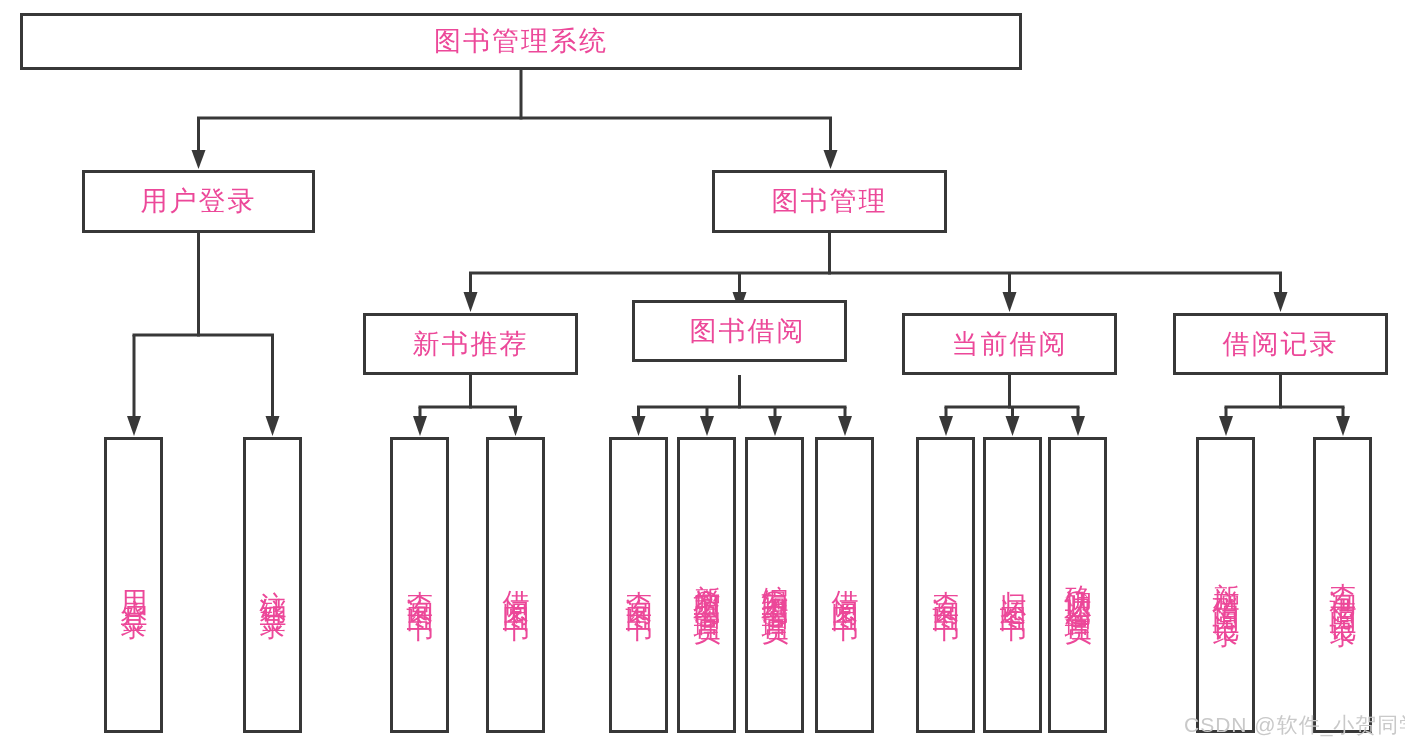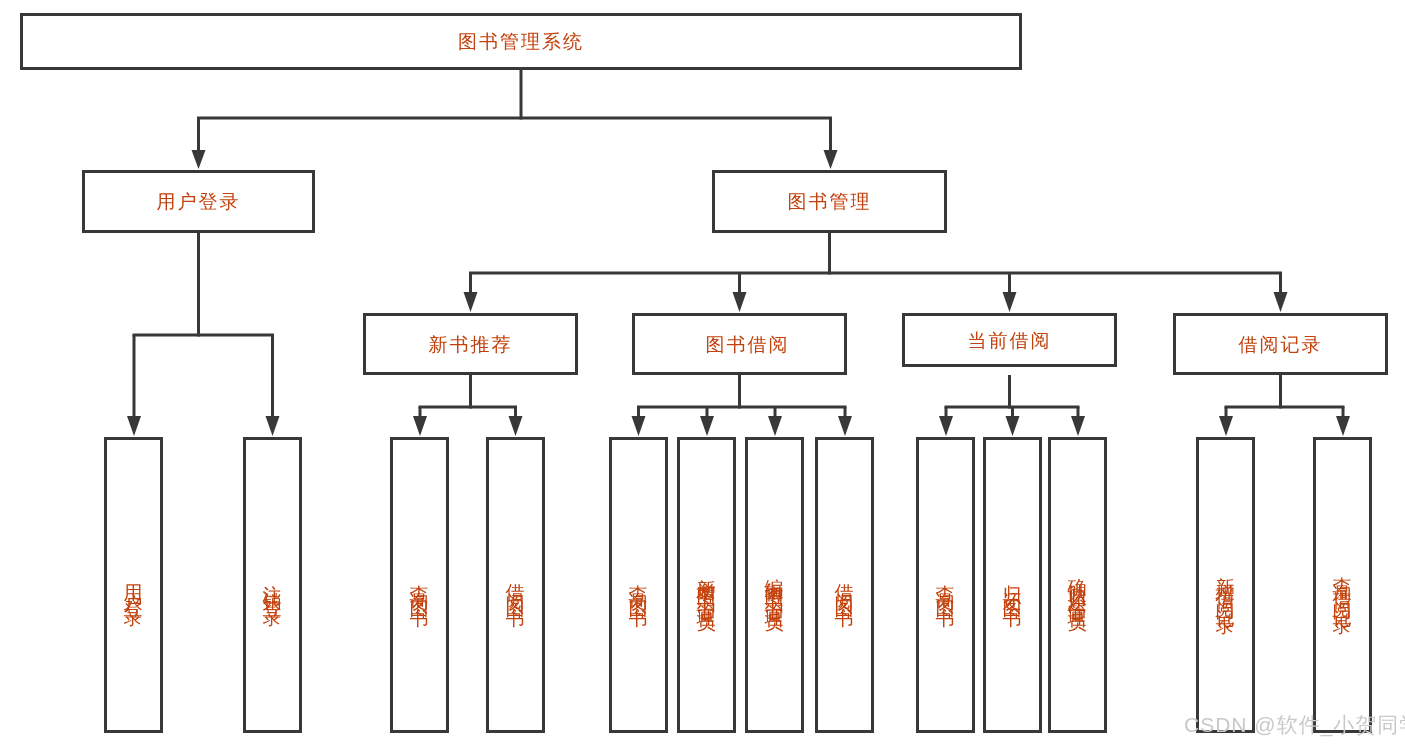--- a/index.html
+++ b/index.html
@@ -31,26 +31,26 @@
   }
   svg.connectors polygon {
     fill: #383838;
     stroke: none;
   }
   .box {
     position: absolute;
     box-sizing: border-box;
     border: 3px solid #383838;
     background: #ffffff;
-    color: #c2410c;
+    color: #ec4899;
     display: flex;
     align-items: center;
     justify-content: center;
     text-align: center;
-    font-size: 19px;
+    font-size: 27px;
     letter-spacing: 2px;
     z-index: 1;
     line-height: 1;
   }
   .hbox { white-space: nowrap; }
   .vbox {
     writing-mode: vertical-rl;
     text-orientation: mixed;
     letter-spacing: 8px;
     white-space: nowrap;
@@ -133,22 +133,22 @@
     <line x1="1343" y1="407" x2="1343" y2="417"></line>
     <polygon points="1336,416 1350,416 1343,436"></polygon>
   </svg>
 
   <div class="box hbox" style="left:20px; top:13px; width:1002px; height:57px;">图书管理系统</div>
 
   <div class="box hbox" style="left:82px; top:170px; width:233px; height:63px;">用户登录</div>
   <div class="box hbox" style="left:712px; top:170px; width:235px; height:63px;text-align:right;">图书管理</div>
 
   <div class="box hbox" style="left:363px; top:313px; width:215px; height:62px;">新书推荐</div>
-  <div class="box hbox" style="left:632px; top:313px; width:215px; height:62px;padding-left:16px;">图书借阅</div>
-  <div class="box hbox" style="left:902px; top:313px; width:215px; height:54px;">当前借阅</div>
+  <div class="box hbox" style="left:632px; top:300px; width:215px; height:62px;padding-left:16px;">图书借阅</div>
+  <div class="box hbox" style="left:902px; top:313px; width:215px; height:62px;">当前借阅</div>
   <div class="box hbox" style="left:1173px; top:313px; width:215px; height:62px;">借阅记录</div>
 
   <div class="box vbox" style="left:104px; top:437px; width:59px; height:296px;">用户登录</div>
   <div class="box vbox" style="left:243px; top:437px; width:59px; height:296px;">注销登录</div>
 
   <div class="box vbox" style="left:390px; top:437px; width:59px; height:296px;">查询图书</div>
   <div class="box vbox" style="left:486px; top:437px; width:59px; height:296px;">借阅图书</div>
 
   <div class="box vbox" style="left:609px; top:437px; width:59px; height:296px;">查询图书</div>
   <div class="box vbox long" style="left:677px; top:437px; width:59px; height:296px;">新增图书（管理员）</div>

